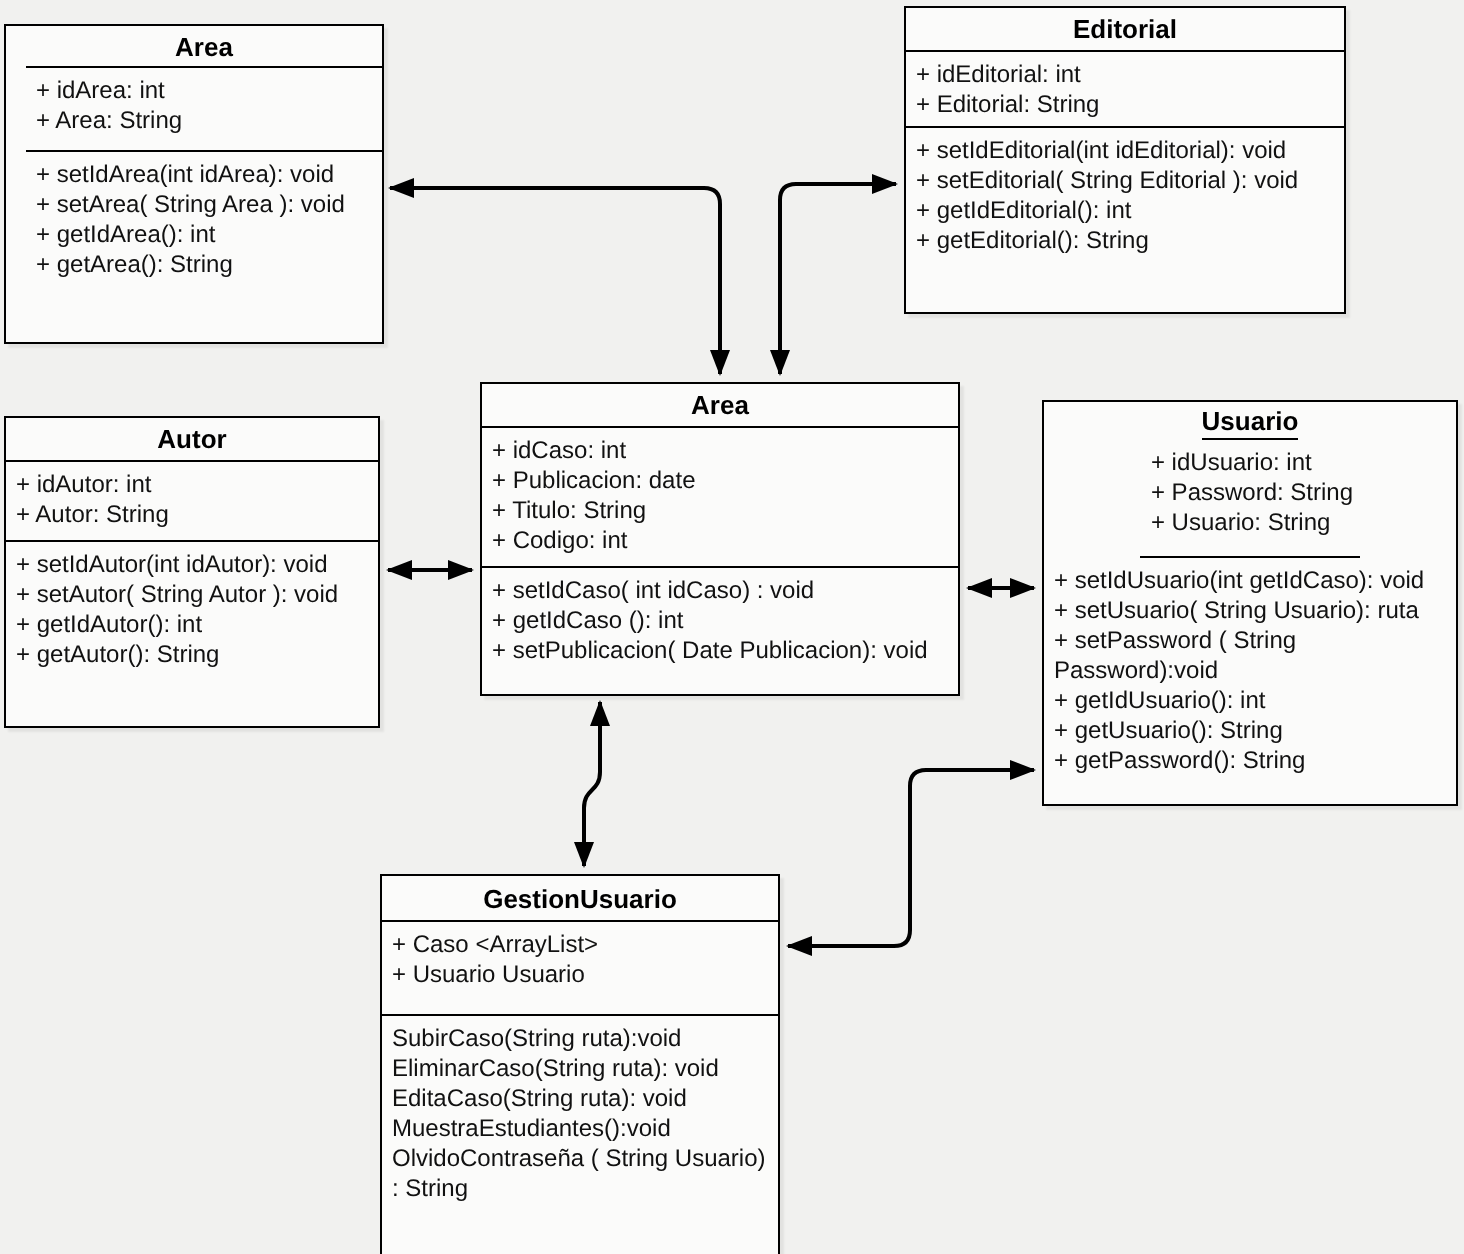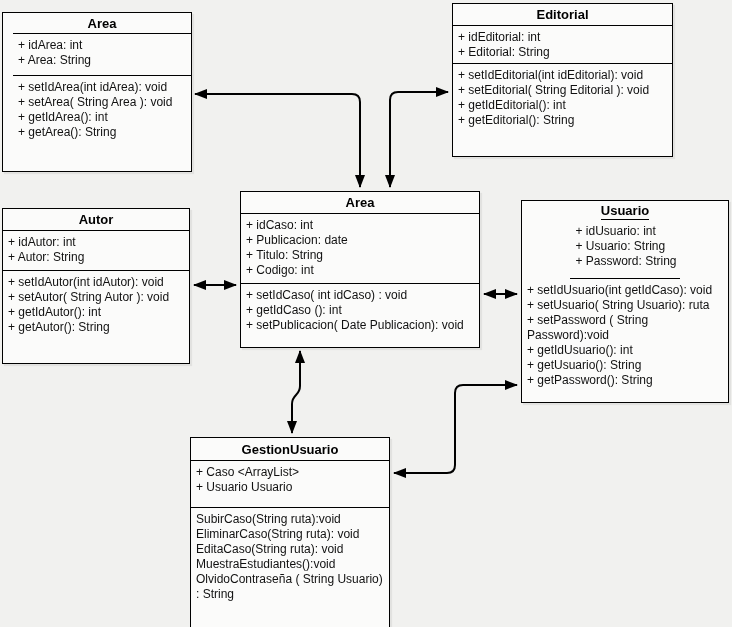--- a/index.html
+++ b/index.html
@@ -144,22 +144,22 @@
       <div class="uml-line">+ setIdCaso( int idCaso) : void</div>
       <div class="uml-line">+ getIdCaso (): int</div>
       <div class="uml-line">+ setPublicacion( Date Publicacion): void</div>
     </div>
   </div>
 
   <div class="uml-class" id="cls-usuario">
     <div class="uml-title">Usuario</div>
     <div class="uml-sec uml-attrs">
       <div class="uml-line">+ idUsuario: int</div>
+      <div class="uml-line">+ Password: String</div>
       <div class="uml-line">+ Usuario: String</div>
-      <div class="uml-line">+ Password: String</div>
     </div>
     <div class="uml-sec uml-methods">
       <div class="uml-line">+ setIdUsuario(int getIdCaso): void</div>
       <div class="uml-line">+ setUsuario( String Usuario): ruta</div>
       <div class="uml-line">+ setPassword ( String Password):void</div>
       <div class="uml-line">+ getIdUsuario(): int</div>
       <div class="uml-line">+ getUsuario(): String</div>
       <div class="uml-line">+ getPassword(): String</div>
     </div>
   </div>

